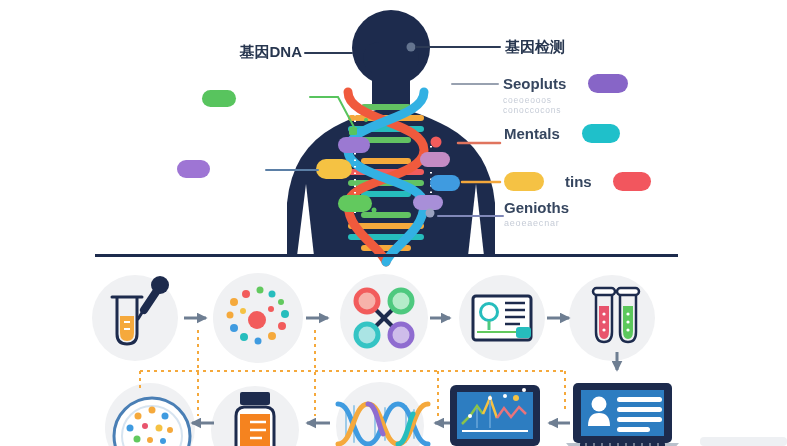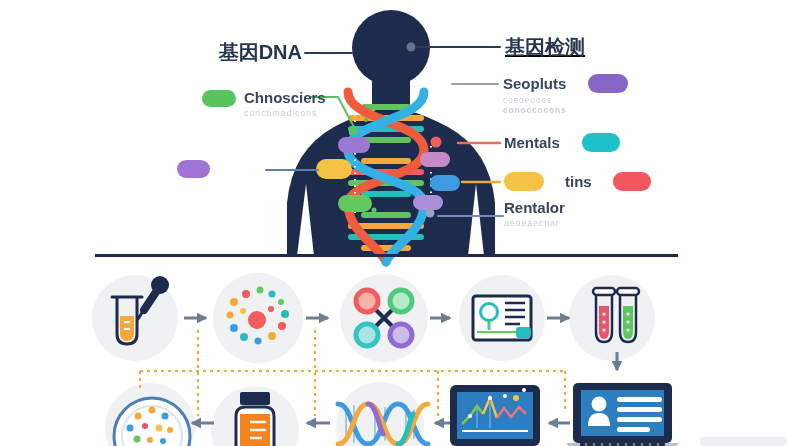--- a/index.html
+++ b/index.html
@@ -3,21 +3,21 @@
 <meta charset="utf-8">
 <style>
   html,body{margin:0;padding:0;background:#ffffff;}
   .stage{position:relative;width:787px;height:446px;overflow:hidden;background:#ffffff;
          font-family:"Liberation Sans",sans-serif;}
   svg{position:absolute;left:0;}
   #top-art{top:0;}
   #bottom-art{top:258px;}
   .lbl{position:absolute;display:flex;align-items:flex-start;z-index:5;}
   .lbl .txt{font-size:15px;font-weight:bold;color:#36465f;line-height:17px;white-space:nowrap;}
-  .lbl .cjk{font-size:20px;font-weight:bold;color:#27364f;line-height:20px;white-space:nowrap;}
+  .lbl .cjk{font-size:15px;font-weight:bold;color:#27364f;line-height:20px;white-space:nowrap;}
   .lbl .sub{font-size:9px;font-weight:normal;color:#c6ccd7;letter-spacing:0.8px;line-height:10px;
             margin-top:2px;white-space:nowrap;}
   .pill{display:inline-block;border-radius:10px;flex:none;}
   .col{display:flex;flex-direction:column;}
   .row{display:flex;align-items:center;gap:12px;}
 </style>
 </head>
 <body>
 
 <div class="stage">
@@ -83,61 +83,57 @@
       <line x1="438" y1="216" x2="503" y2="216" stroke="#8088b8" stroke-width="2"></line>
     </g>
 
     <line x1="95" y1="255.5" x2="678" y2="255.5" stroke="#1d2b4d" stroke-width="3"></line>
   </svg>
 
   <div class="lbl" style="left:200px;top:42px;width:102px;justify-content:flex-end;">
     <span class="cjk">基因DNA</span>
   </div>
 
-  <div class="lbl" style="left:505px;top:37px;text-decoration:underline;">
+  <div class="lbl" style="left:505px;top:37px;">
     <span class="cjk">基因检测</span>
   </div>
 
   <div class="lbl" style="left:202px;top:89px;">
     <span class="pill" style="width:34px;height:17px;background:#58c45e;margin-right:8px;margin-top:1px;"></span>
-    <span class="col">
-      <span class="txt">Chnosciers</span>
-      <span class="sub">conctimadicons</span>
-    </span>
   </div>
 
   <div class="lbl" style="left:503px;top:74px;">
     <span class="col">
       <span class="row">
         <span class="txt">Seopluts</span>
         <span class="pill" style="width:40px;height:19px;background:#8765c7;margin-left:10px;"></span>
       </span>
       <span class="sub" style="font-size:8.5px;">coeoeooos</span>
-      <span class="sub" style="font-size:8.5px;margin-top:0;font-weight:bold;">conoccocons</span>
+      <span class="sub" style="font-size:8.5px;margin-top:0;">conoccocons</span>
     </span>
   </div>
 
   <div class="lbl" style="left:177px;top:159px;">
     <span class="pill" style="width:33px;height:18px;background:#9e75d4;margin-right:10px;margin-top:1px;"></span>
   </div>
 
-  <div class="lbl row" style="left:504px;top:133px;align-items:center;">
+  <div class="lbl row" style="left:504px;top:124px;align-items:center;">
     <span class="txt">Mentals</span>
     <span class="pill" style="width:38px;height:19px;background:#1fc0ca;margin-left:10px;"></span>
   </div>
 
   <div class="lbl row" style="left:504px;top:172px;align-items:center;text-align:right;">
     <span class="pill" style="width:40px;height:19px;background:#f5c244;"></span>
     <span class="txt" style="margin:0 9px;">tins</span>
     <span class="pill" style="width:38px;height:19px;background:#f2565e;"></span>
   </div>
 
   <div class="lbl" style="left:504px;top:199px;">
     <span class="col">
-      <span class="txt">Rentalor</span>
+      <span class="txt">Genioths</span>
       <span class="sub">aeoeaecnar</span>
     </span>
   </div>
 
   <svg id="bottom-art" width="787" height="188" viewBox="0 0 787 188">
     <defs>
       <marker id="ah" viewBox="0 0 10 10" refX="8.5" refY="5" markerWidth="11" markerHeight="11" orient="auto" markerUnits="userSpaceOnUse">
         <path d="M0 0 L10 5 L0 10 Z" fill="#6e7e92"></path>
       </marker>
     </defs>

